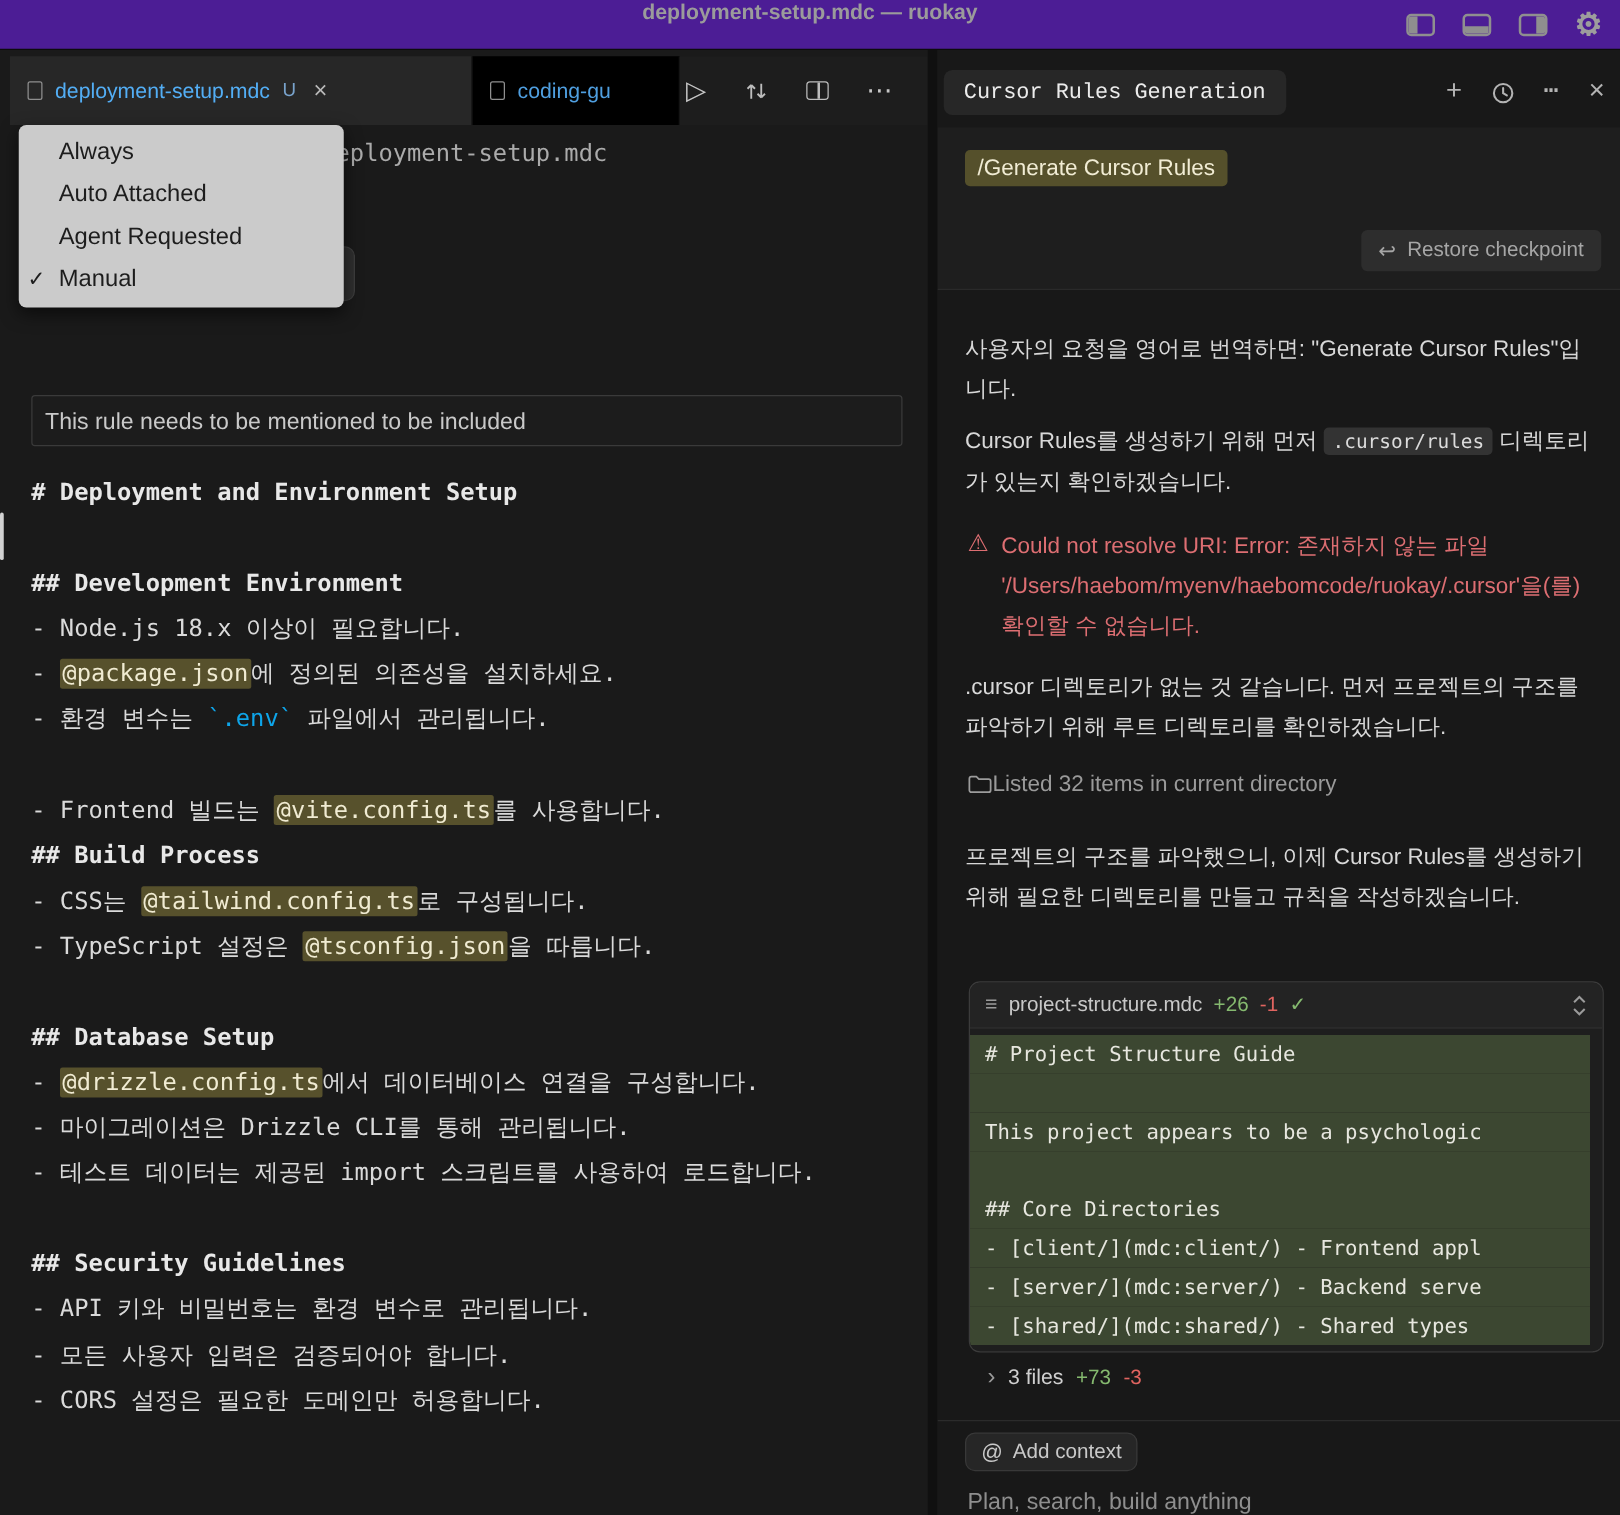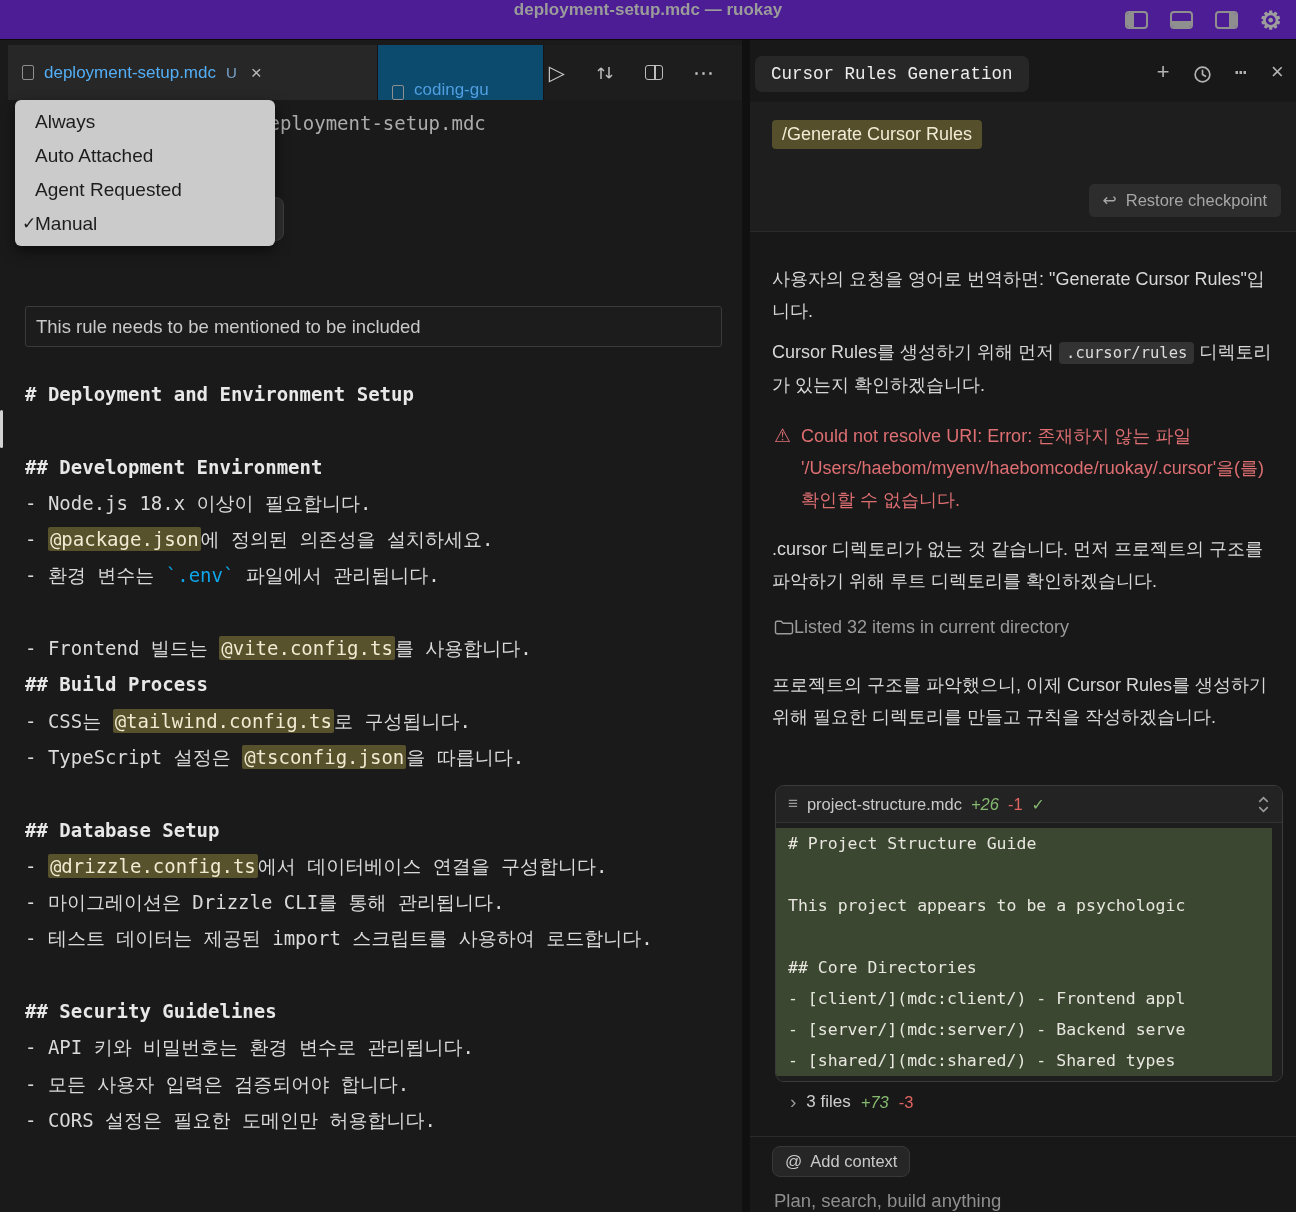--- a/index.html
+++ b/index.html
@@ -21,44 +21,44 @@
   .main { display:flex; height:1172px; }
   .editor-pane { width:742px; position:relative; background:#1a1a1a; overflow:hidden; }
   .pane-gutter { width:8px; background:#101010; }
   .chat-pane { flex:1; position:relative; background:#181818; overflow:hidden; }
 
   
   .tabbar { position:absolute; top:5px; left:8px; right:0; height:55px; background:#1d1d1d;
     display:flex; align-items:stretch; }
   .tab { display:flex; align-items:center; gap:10px; padding:0 14px; border-right:1px solid #141414; }
   .tab.active { background:#272727; width:370px; }
-  .tab.inactive { background:#0c4a6e; width:166px; overflow:hidden; white-space:nowrap;align-items:flex-end; }
+  .tab.inactive { background:#000000; width:166px; overflow:hidden; white-space:nowrap; }
   .doc-icon { width:12px; height:15px; border:1.5px solid #8f8f8f; border-radius:2px; flex:none; }
   .tab-label { font-size:17px; color:#53aef5; }
   .tab.inactive .tab-label { color:#4f9fe0; }
   .git-letter { font-size:15px; color:#79a3cc; }
   .tab-close { font-size:19px; color:#b9b9b9; margin-left:4px; }
   .tab-actions { margin-left:auto; display:flex; align-items:center; gap:30px; padding-right:26px; }
   .run-glyph { font-size:21px; color:#c6c6c6; }
   .more-glyph { font-size:21px; color:#c6c6c6; letter-spacing:2px; }
   .split-icon { width:18px; height:15px; border:1.6px solid #bdbdbd; border-radius:3px; position:relative; }
   .split-icon::after { content:""; position:absolute; left:50%; top:0; bottom:0; width:1.6px; background:#bdbdbd; }
 
   
   .breadcrumb { position:absolute; top:72px; left:257px; font-family:"DejaVu Sans Mono", monospace;
     font-size:19px; color:#ababab; z-index:1; }
   .select-nub { position:absolute; left:25px; top:157px; width:259px; height:44px;
     background:#2f2f2f; border:1px solid #3d3d3d; border-radius:8px; z-index:2; }
   .dropdown { position:absolute; left:15px; top:60px; width:260px; background:#cbcbcb;
     border-radius:6px; box-shadow:0 5px 14px rgba(0,0,0,.55); padding:5px 0; z-index:10; }
-  .dropdown-item { position:relative; height:34px; line-height:34px; padding-left:20px;
+  .dropdown-item { position:relative; height:34px; line-height:34px; padding-left:32px;
     color:#1d1d1d; font-size:19px; }
   .dropdown-check { position:absolute; left:7px; top:0; font-size:17px; color:#1d1d1d; }
 
-  .desc-input-wrap { position:absolute; left:25px; top:266px; width:697px; height:41px; }
+  .desc-input-wrap { position:absolute; left:25px; top:276px; width:697px; height:41px; }
   .desc-input { width:100%; height:100%; background:#1c1c1c; border:1px solid #3a3a3a; border-radius:3px;
     color:#c9c9c9; font-size:18.5px; padding:0 10px; font-family:"Liberation Sans", sans-serif; outline:none; }
 
   
   .content { position:absolute; left:25px; top:336px; width:660px;
     font-family:"DejaVu Sans Mono", monospace; font-size:19px; line-height:36.3px; color:#dadada; }
   .ln { min-height:36.3px; }
   .ln.h span { font-weight:bold; color:#e8e8e8; }
   .hl { background:#57512c; color:#f0ebd2; border-radius:2px; padding:1px 2px; }
   .code-accent { color:#0ea5e9; }
@@ -91,21 +91,21 @@
   .error-text { color:#dd6e72; font-size:18px; line-height:32px; overflow-wrap:anywhere; }
   .tool-row { position:absolute; left:24px; display:flex; align-items:center; 
     color:#9a9a9a; font-size:18px; }
 
   .code-card { position:absolute; left:25px; right:13px; border:1px solid #3b3b3b; border-radius:9px;
     overflow:hidden; background:#1e1e1e; }
   .card-header { height:37px; background:#232323; border-bottom:1px solid #323232;
     display:flex; align-items:center; gap:9px; padding:0 12px; }
   .list-icon { color:#9a9a9a; font-size:17px; }
   .card-filename { color:#c8c8c8; font-size:16.5px; }
-  .num-add { color:#85b96f; font-size:16.5px;font-style:italic; }
+  .num-add { color:#85b96f; font-size:16.5px; }
   .num-del { color:#e06460; font-size:16.5px; }
   .check-icon { color:#85b96f; font-size:16px; }
   .expand-icon { margin-left:auto; }
   .card-body { background:#1e1e1e; padding:5px 10px 5px 0; }
   .cl { background:#3c4731; color:#e7e7df; font-family:"DejaVu Sans Mono", monospace;
     font-size:16.5px; line-height:31px; height:31px; padding-left:12px;
     white-space:nowrap; overflow:hidden; }
 
   .files-row { position:absolute; left:40px; display:flex; align-items:center; gap:10px; font-size:17px; }
   .files-chevron { color:#9a9a9a; font-size:19px; }

